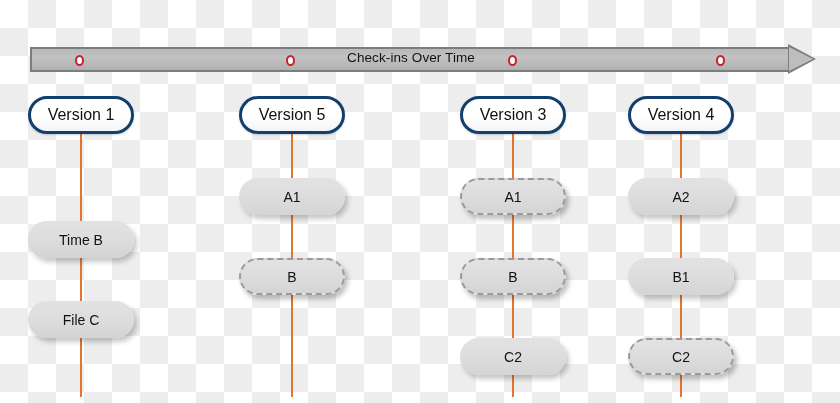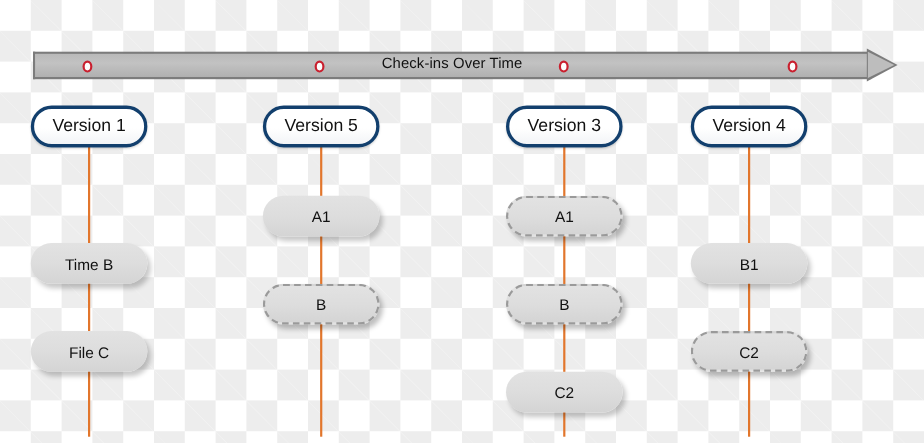--- a/index.html
+++ b/index.html
@@ -189,20 +189,21 @@
         <div class="node dashed">A1</div>
         <div class="node-spacer-b"></div>
         <div class="node dashed">B</div>
         <div class="node-spacer-b"></div>
         <div class="node solid">C2</div>
       </div>
       <div class="column" style="left: 628px;">
         <div class="connector" style="top: 36px; height: 265px; background: rgb(226, 118, 44);"></div>
         <div class="version-chip">Version 4</div>
         <div class="node-spacer-a"></div>
+        <div class="node solid">A2</div>
         <div class="node-spacer-b"></div>
         <div class="node solid">B1</div>
         <div class="node-spacer-b"></div>
         <div class="node dashed">C2</div>
       </div>
     </div>
 
 </div>
 
 </body></html>

